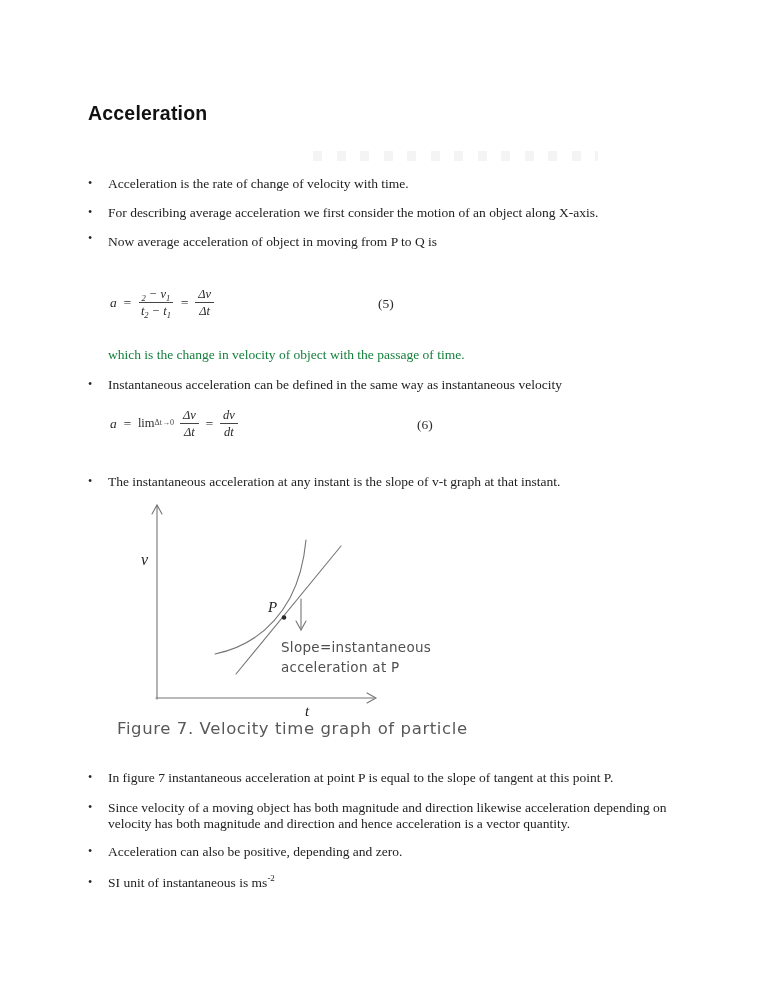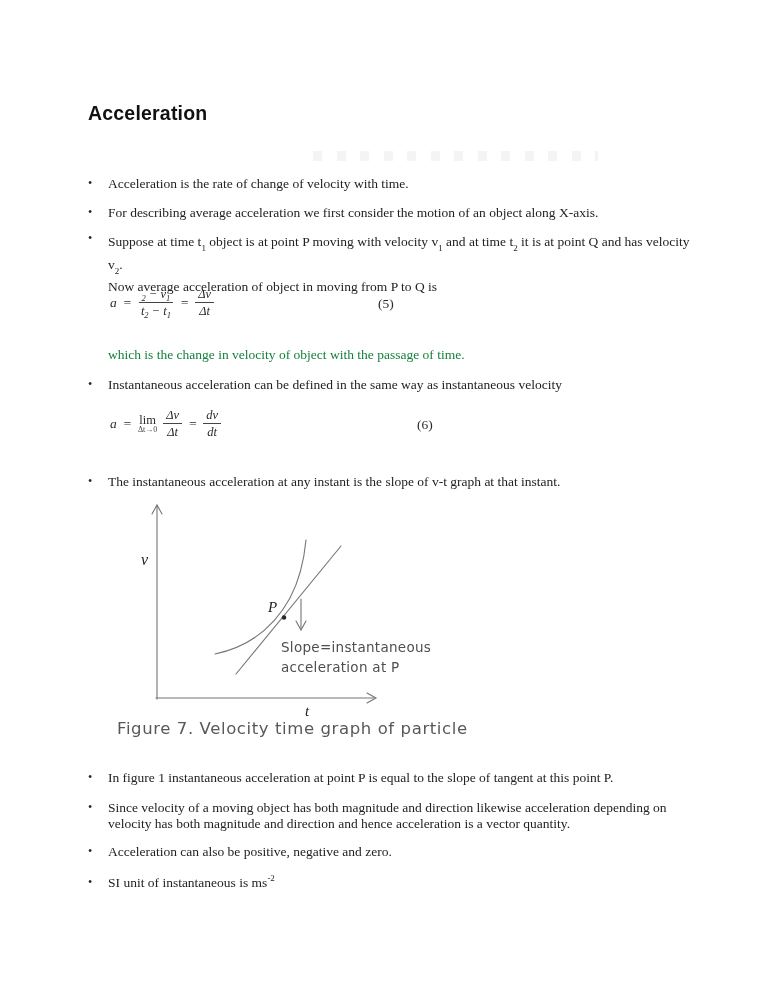--- a/index.html
+++ b/index.html
@@ -24,21 +24,21 @@
   sup.tsup{font-size:9px;line-height:0;vertical-align:6px;}
 
   .equation{position:absolute;display:flex;align-items:center;
             font-style:italic;font-size:13.5px;color:#2a2a2a;}
   .equation > *{margin-right:6px;}
   .frac{display:inline-flex;flex-direction:column;align-items:center;
         font-size:12.5px;line-height:1.3;justify-content:flex-end;}
   .frac .num{border-bottom:1px solid #444444;padding:0 3px;}
   .frac .den{padding:0 3px;}
   .frac sub{font-size:8.5px;line-height:0;vertical-align:-3px;}
-  .lim{display:inline-flex;flex-direction:column;align-items:center;font-style:normal;}
+  .lim{display:inline-flex;flex-direction:row;align-items:center;font-style:normal;}
   .lim .limword{font-size:12.5px;line-height:13px;}
   .lim .limsub{font-size:8px;line-height:8px;margin-top:-1px;color:#444444;}
   .eqnum{position:absolute;font-size:13.5px;color:#2a2a2a;}
 
   .figure-svg{position:absolute;left:140px;top:498px;}
   .caption{position:absolute;left:105px;top:719px;
            font-family:"DejaVu Sans",sans-serif;font-size:16.5px;
            letter-spacing:.6px;color:#585858;margin-left:12px;}
 </style>
 </head>
@@ -56,21 +56,20 @@
   </div>
 
   <div class="bullet" style="top:205px">
     <span class="marker">•</span>
     <span class="btext">For describing average acceleration we first consider the motion of an object along X-axis.</span>
   </div>
 
   <div class="bullet" style="top:231px;width:610px">
     <span class="marker">•</span>
     <span class="btext b3text">
-      <span class="block"><span>Suppose at time t</span><sub class="tsub">1</sub><span> object is at point P moving with velocity v</span><sub class="tsub">1</sub><span> and at time t</span><sub class="tsub">2</sub><span> it is at point Q and has velocity v</span><sub class="tsub">2</sub><span>.</span></span>
       <span class="block">Now average acceleration of object in moving from P to Q is</span>
     </span>
   </div>
 
   <div class="equation" style="left:110px;top:286px">
     <span>a</span>
     <span>=</span>
     <span class="frac">
       <span class="num"><span></span><sub>2</sub> <span>−</span> <span>v</span><sub>1</sub></span>
       <span class="den"><span>t</span><sub>2</sub> <span>−</span> <span>t</span><sub>1</sub></span>
@@ -130,31 +129,31 @@
     <text x="305" y="716" font-family="Liberation Serif, serif" font-style="italic" font-size="15" fill="#222222">t</text>
     <text x="268" y="612" font-family="Liberation Serif, serif" font-style="italic" font-size="15" fill="#222222">P</text>
     <text x="281" y="652" font-family="DejaVu Sans, sans-serif" font-size="13.5" letter-spacing="0.3" fill="#4f4f4f">Slope=instantaneous</text>
     <text x="281" y="672" font-family="DejaVu Sans, sans-serif" font-size="13.5" letter-spacing="0.3" fill="#4f4f4f">acceleration at P</text>
   </svg>
 
   <div class="caption">Figure 7. Velocity time graph of particle</div>
 
   <div class="bullet" style="top:770px">
     <span class="marker">•</span>
-    <span class="btext">In figure 1 instantaneous acceleration at point P is equal to the slope of tangent at this point P.</span>
+    <span class="btext">In figure 7 instantaneous acceleration at point P is equal to the slope of tangent at this point P.</span>
   </div>
 
   <div class="bullet" style="top:800px;width:600px">
     <span class="marker">•</span>
     <span class="btext" style="width:578px">Since velocity of a moving object has both magnitude and direction likewise acceleration depending on velocity has both magnitude and direction and hence acceleration is a vector quantity.</span>
   </div>
 
   <div class="bullet" style="top:844px">
     <span class="marker">•</span>
-    <span class="btext">Acceleration can also be positive, negative and zero.</span>
+    <span class="btext">Acceleration can also be positive, depending and zero.</span>
   </div>
 
   <div class="bullet" style="top:875px">
     <span class="marker">•</span>
     <span class="btext"><span>SI unit of instantaneous is ms</span><sup class="tsup">-2</sup></span>
   </div>
 
 </div>
 
 </body></html>

